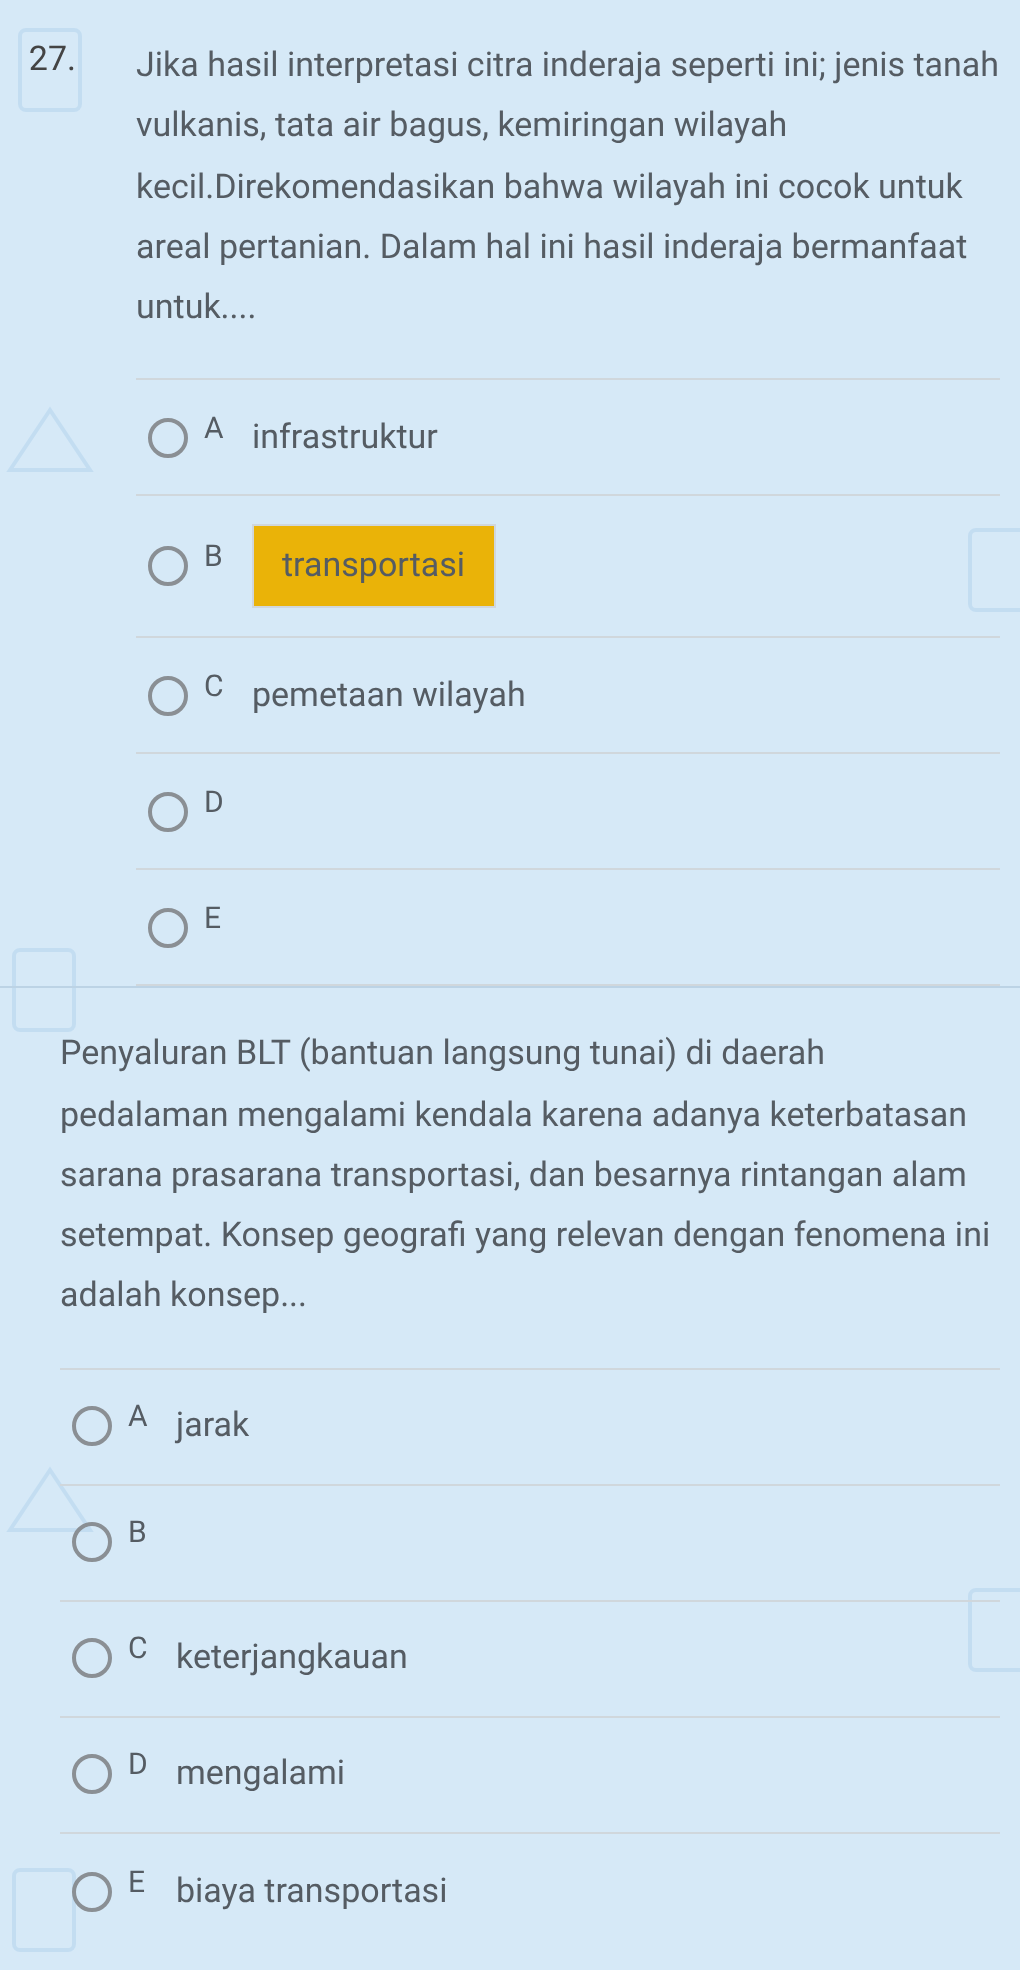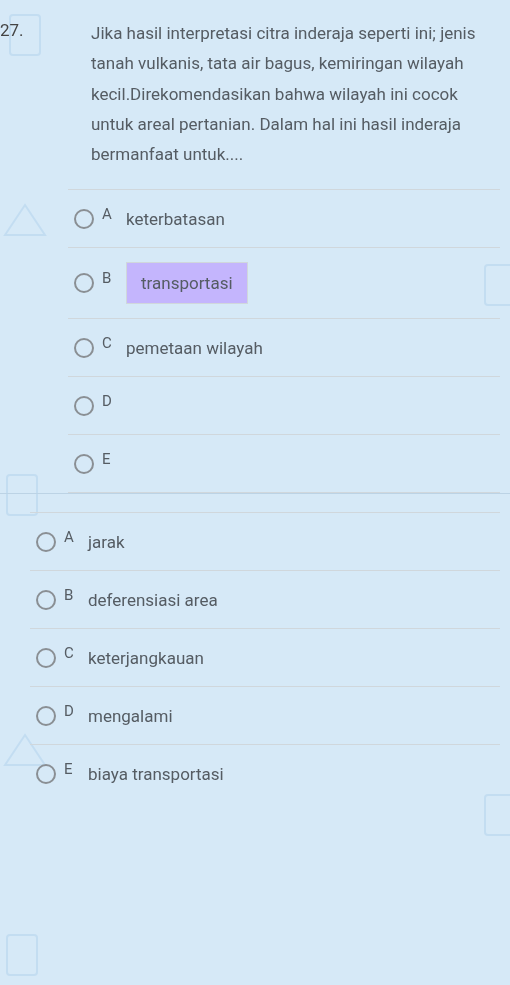--- a/index.html
+++ b/index.html
@@ -30,35 +30,34 @@
   }
   .question-block {
     display: flex;
     padding: 18px 10px 0 0;
     border-top: 1px solid #bcd3e5;
   }
   .question-block:first-child { border-top: none; }
   .qnum {
     width: 38px;
     flex: 0 0 38px;
-    text-align: left;
+    text-align: right;
     color: #444;
     font-size: 17px;
     padding-top: 2px;
   }
   .qbody {
     flex: 1;
     padding-left: 30px;
   }
   .qtext {
     color: #555c63;
     font-size: 17px;
     line-height: 1.78;
     margin-bottom: 20px;
-    margin-left: 23px;
   }
   .options {
     border-top: 1px solid #d0d7dc;
   }
   .option-row {
     display: flex;
     align-items: center;
     padding: 14px 6px;
     border-bottom: 1px solid #d0d7dc;
     min-height: 58px;
@@ -79,21 +78,21 @@
     flex: 0 0 20px;
     position: relative;
     top: -5px;
   }
   .opt-text {
     color: #555c63;
     font-size: 17px;
     padding-left: 4px;
   }
   .opt-text.boxed {
-    background: #c4b5fd;
+    background: #eab308;
     border: 1px solid #d0d7dc;
     padding: 10px 14px;
     margin-left: 4px;
   }
 </style>
 </head>
 <body>
 
 <div class="bg-pattern">
   <svg style="top:10px;left:5px;width:40px;height:50px">
@@ -122,21 +121,21 @@
 <div class="content">
 
   <div class="question-block">
     <div class="qnum">27.</div>
     <div class="qbody">
       <div class="qtext">Jika hasil interpretasi citra inderaja seperti ini; jenis tanah vulkanis, tata air bagus, kemiringan wilayah kecil.Direkomendasikan bahwa wilayah ini cocok untuk areal pertanian. Dalam hal ini hasil inderaja bermanfaat untuk....</div>
       <div class="options">
         <div class="option-row">
           <span class="radio"></span>
           <span class="opt-letter">A</span>
-          <span class="opt-text">keterbatasan</span>
+          <span class="opt-text">infrastruktur</span>
         </div>
         <div class="option-row">
           <span class="radio"></span>
           <span class="opt-letter">B</span>
           <span class="opt-text boxed">transportasi</span>
         </div>
         <div class="option-row">
           <span class="radio"></span>
           <span class="opt-letter">C</span>
           <span class="opt-text">pemetaan wilayah</span>
@@ -148,30 +147,30 @@
         <div class="option-row">
           <span class="radio"></span>
           <span class="opt-letter">E</span>
         </div>
       </div>
     </div>
   </div>
 
   <div class="question-block">
     <div class="qbody">
+      <div class="qtext">Penyaluran BLT (bantuan langsung tunai) di daerah pedalaman mengalami kendala karena adanya keterbatasan sarana prasarana transportasi, dan besarnya rintangan alam setempat. Konsep geografi yang relevan dengan fenomena ini adalah konsep...</div>
       <div class="options">
         <div class="option-row">
           <span class="radio"></span>
           <span class="opt-letter">A</span>
           <span class="opt-text">jarak</span>
         </div>
         <div class="option-row">
           <span class="radio"></span>
           <span class="opt-letter">B</span>
-          <span class="opt-text">deferensiasi area</span>
         </div>
         <div class="option-row">
           <span class="radio"></span>
           <span class="opt-letter">C</span>
           <span class="opt-text">keterjangkauan</span>
         </div>
         <div class="option-row">
           <span class="radio"></span>
           <span class="opt-letter">D</span>
           <span class="opt-text">mengalami</span>

